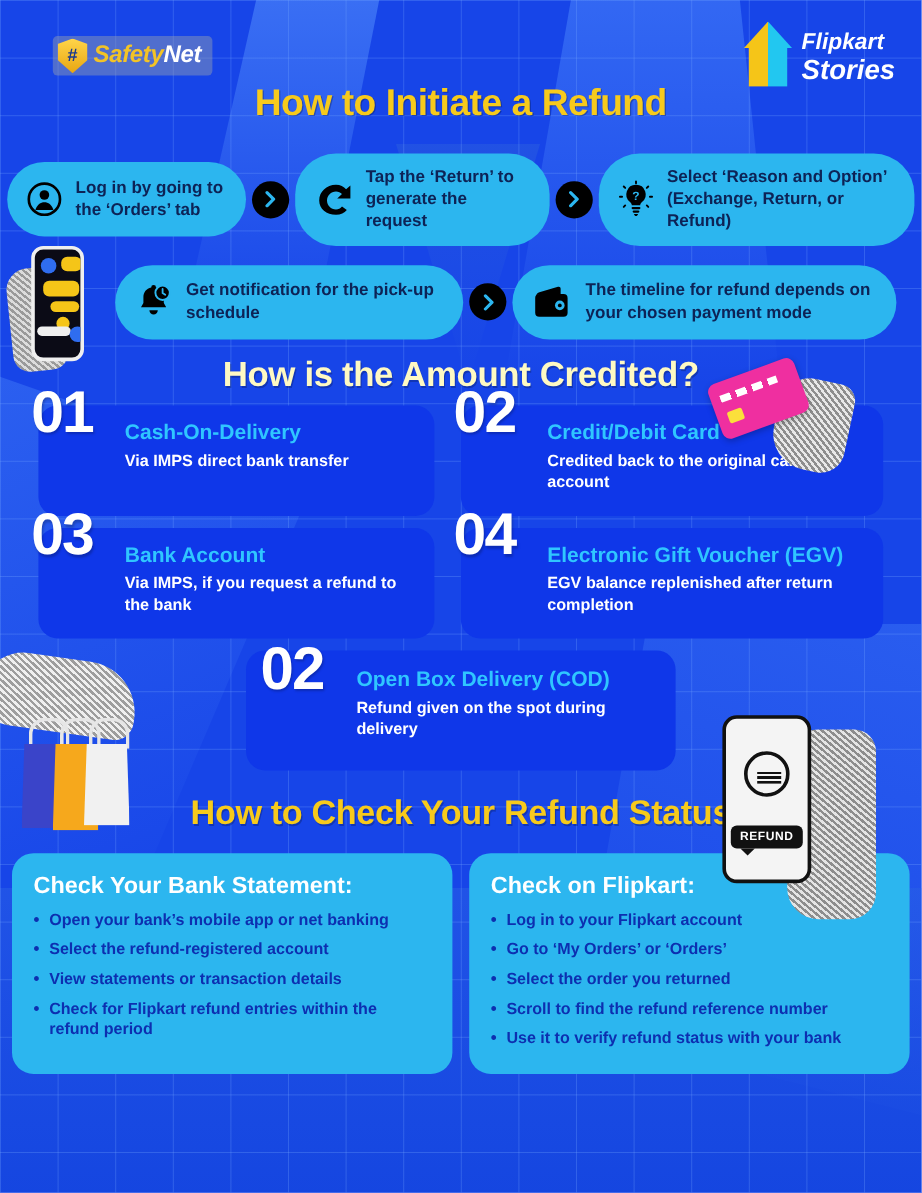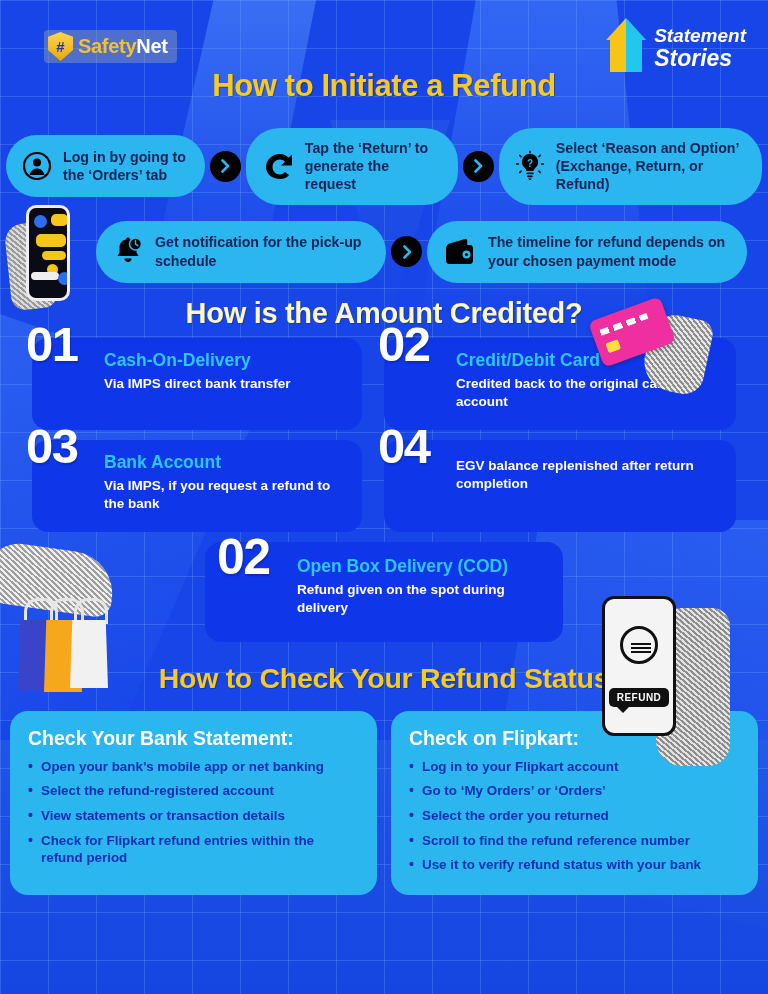--- a/index.html
+++ b/index.html
@@ -62,21 +62,21 @@
     background: rgba(150,160,175,0.45);
     border-radius: 4px; padding: 2px 9px 2px 4px;
   }
   .shield {
     width: 25px; height: 29px; position: relative;
     display: flex; align-items: center; justify-content: center;
     background: linear-gradient(180deg,#ffd54a,#e8a612);
     clip-path: polygon(50% 0, 100% 16%, 100% 62%, 50% 100%, 0 62%, 0 16%);
   }
   .shield span { color:#1b3a8f; font-size: 15px; font-weight: 700; line-height: 1; }
-  .sn-text { font-size: 20px; font-weight: 700; letter-spacing: -0.3px; text-align: right; }
+  .sn-text { font-size: 20px; font-weight: 700; font-style: italic; letter-spacing: -0.3px; text-align: right; }
   .sn-safety { color: #f2c327; }
   .sn-net { color: #ffffff; }
   .flipkart {
     position: absolute; right: 22px; top: 18px;
     display: flex; align-items: flex-end; gap: 8px;
   }
   .pencil { position: relative; width: 40px; height: 54px; }
   .pencil .tip {
     position:absolute; top:0; left:0; width:40px; height:22px;
     background: linear-gradient(90deg,#f5c518 0 50%, #22c7f0 50% 100%);
@@ -263,21 +263,21 @@
         <span class="sn-safety">Safety</span><span class="sn-net">Net</span>
       </div>
     </div>
 
     <div class="flipkart">
       <div class="pencil">
         <div class="tip"></div>
           <div class="body"></div>
       </div>
       <div class="fk-text">
-        <span class="fk-1">Statement</span>
+        <span class="fk-1">Flipkart</span>
         <span class="fk-2">Stories</span>
       </div>
     </div>
 
     <div class="main-title">How to Initiate a Refund</div>
   </div>
 
   <div class="steps-row row1">
     <div class="pill p1">
       <span class="pill-icon">
@@ -377,20 +377,21 @@
       <div class="card">
         <div class="num">03</div>
         <div class="card-box">
           <div class="card-title">Bank Account</div>
           <div class="card-desc">Via IMPS, if you request a refund to the bank</div>
         </div>
       </div>
       <div class="card">
         <div class="num">04</div>
         <div class="card-box wide">
+          <div class="card-title">Electronic Gift Voucher (EGV)</div>
           <div class="card-desc">EGV balance replenished after return completion</div>
         </div>
       </div>
     </div>
     <div class="card-row-single">
       <div class="card card-single">
         <div class="num">02</div>
         <div class="card-box">
           <div class="card-title">Open Box Delivery (COD)</div>
           <div class="card-desc">Refund given on the spot during delivery</div>

